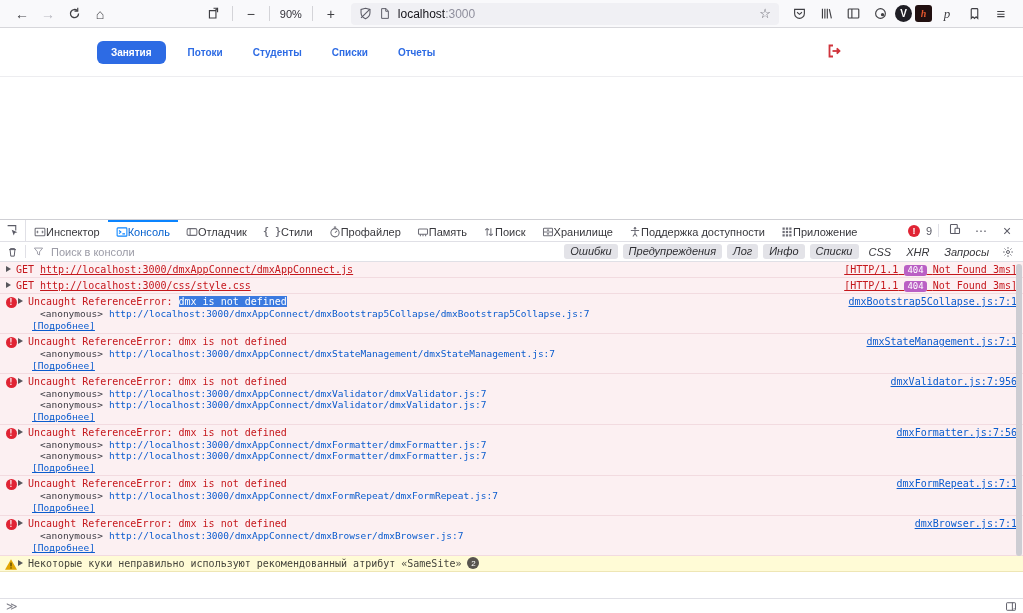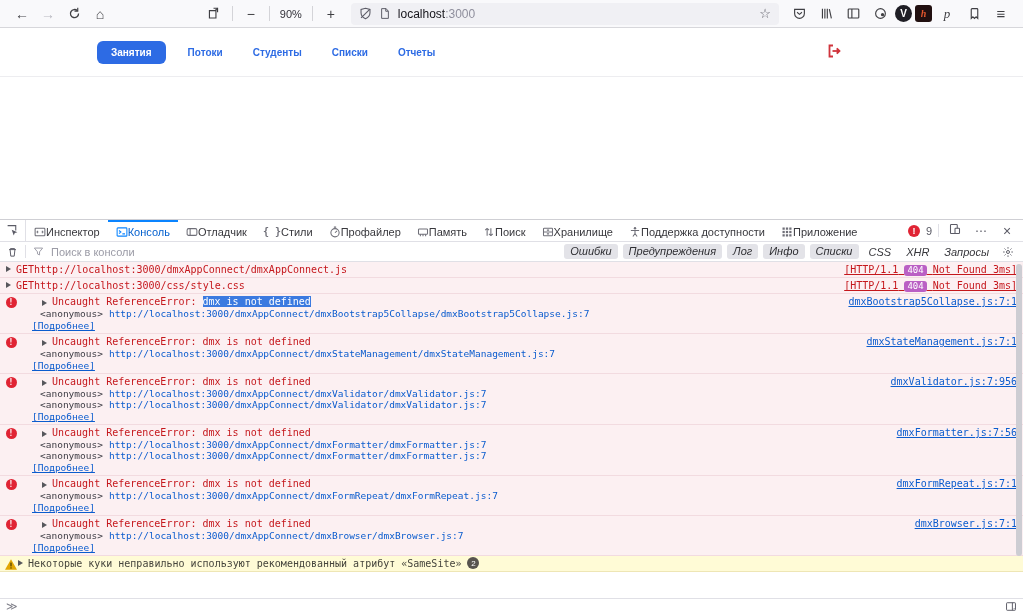--- a/index.html
+++ b/index.html
@@ -73,29 +73,29 @@
     font-family:"DejaVu Sans Mono","Liberation Mono",monospace; font-size:10px;}
   .console-row{ display:flex; align-items:flex-start; padding:1px 6px 1px 4px;
     border-bottom:1px solid #ebebee; line-height:13px; min-height:15px;}
   .console-row.warn{ background:#fffbd6; border-bottom-color:#eee6b5; color:#45443c;}
   .console-row.reqrow, .console-row.error{ background:#fcf0f2; border-bottom-color:#f2dbe0; color:#c5171c;}
   .row-icon{ flex:0 0 14px; display:flex; justify-content:center; padding-top:1px;}
   .twisty{ width:0; height:0; border-left:5px solid #57575c; border-top:3.5px solid transparent;
     border-bottom:3.5px solid transparent; margin:3px 5px 0 2px; flex:0 0 auto; cursor:pointer;}
   .nav-row{ color:#0a5cce;}
   .mono-link{ color:#0b5cce; text-decoration:underline; cursor:pointer;}
-  .req-url{ color:#c5171c; cursor:pointer;}
+  .req-url{ color:#c5171c; text-decoration:underline; margin-left:6px; cursor:pointer;}
   .status{ margin-left:auto; white-space:nowrap; text-decoration:underline; cursor:pointer;}
   .code-badge{ background:#ba5fc4; color:#fff; border-radius:3px; padding:0 3px; font-size:9px; text-decoration:none; display:inline-block; line-height:11px;}
   .src-link{ margin-left:auto; color:#0b5cce; text-decoration:underline; white-space:nowrap; cursor:pointer;}
   .err-ico{ width:11px; height:11px; border-radius:50%; background:#e02434; color:#fff; font-size:8px; font-weight:bold;
     display:flex; align-items:center; justify-content:center; margin-top:1px;}
   .warn-ico{ width:12px; height:11px; display:block; margin-top:1px;}
   .row-body{ flex:1; min-width:0;}
-  .err-line1{ display:flex; align-items:center;padding-left:24px;}
+  .err-line1{ display:flex; align-items:flex-start;}
   .msg-txt{ margin-left:6px;}
   .msg-txt.hl{ background:#3b7ae0; color:#fff;}
   .stack-line{ line-height:11px; font-size:9.5px; padding-left:22px; color:#3e3d45;}
   .stack-url{ color:#0b5cce; margin-left:6px; cursor:pointer;}
   .more-link{ display:inline-block; margin-left:14px; line-height:11px; font-size:9.5px; color:#0b5cce; text-decoration:underline; cursor:pointer;}
   .badge-dark{ background:#57534e; color:#fff; border-radius:50%; width:12px; height:12px; font-size:8px;
     display:inline-flex; align-items:center; justify-content:center; margin-left:6px; font-family:"Liberation Sans",sans-serif;}
   .scrollbar{ position:absolute; right:1px; top:2px; bottom:2px; width:6px;}
   .scroll-thumb{ position:absolute; top:0; right:0; width:6px; height:88%; background:#cdcdd3; border-radius:3px; cursor:pointer;}
 

